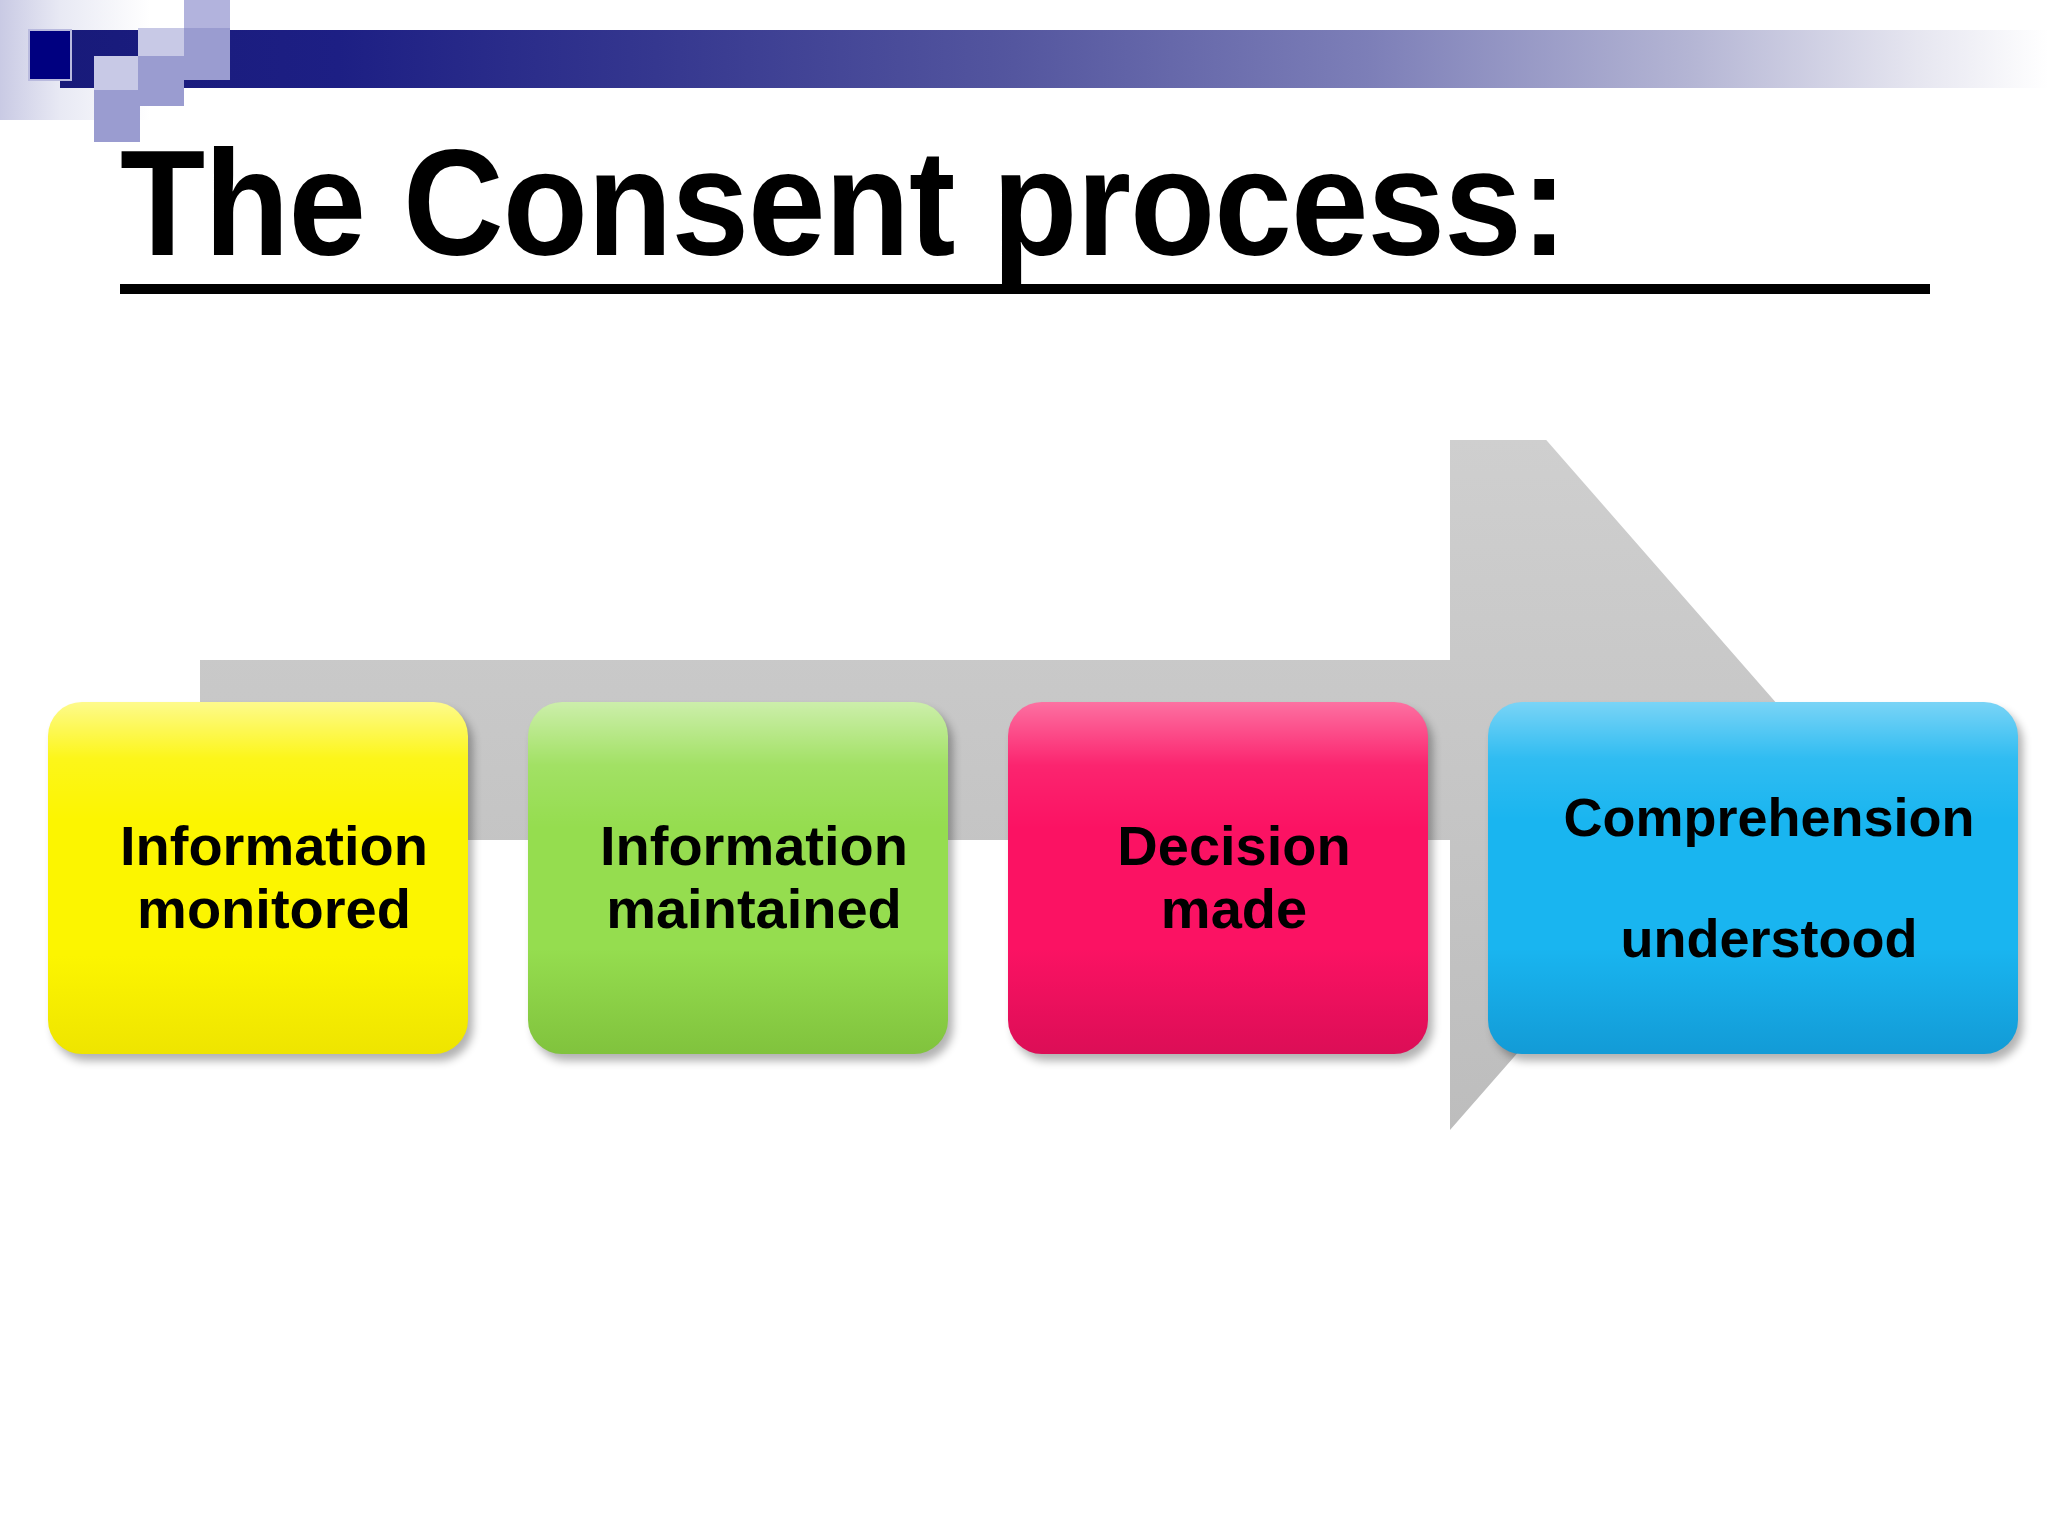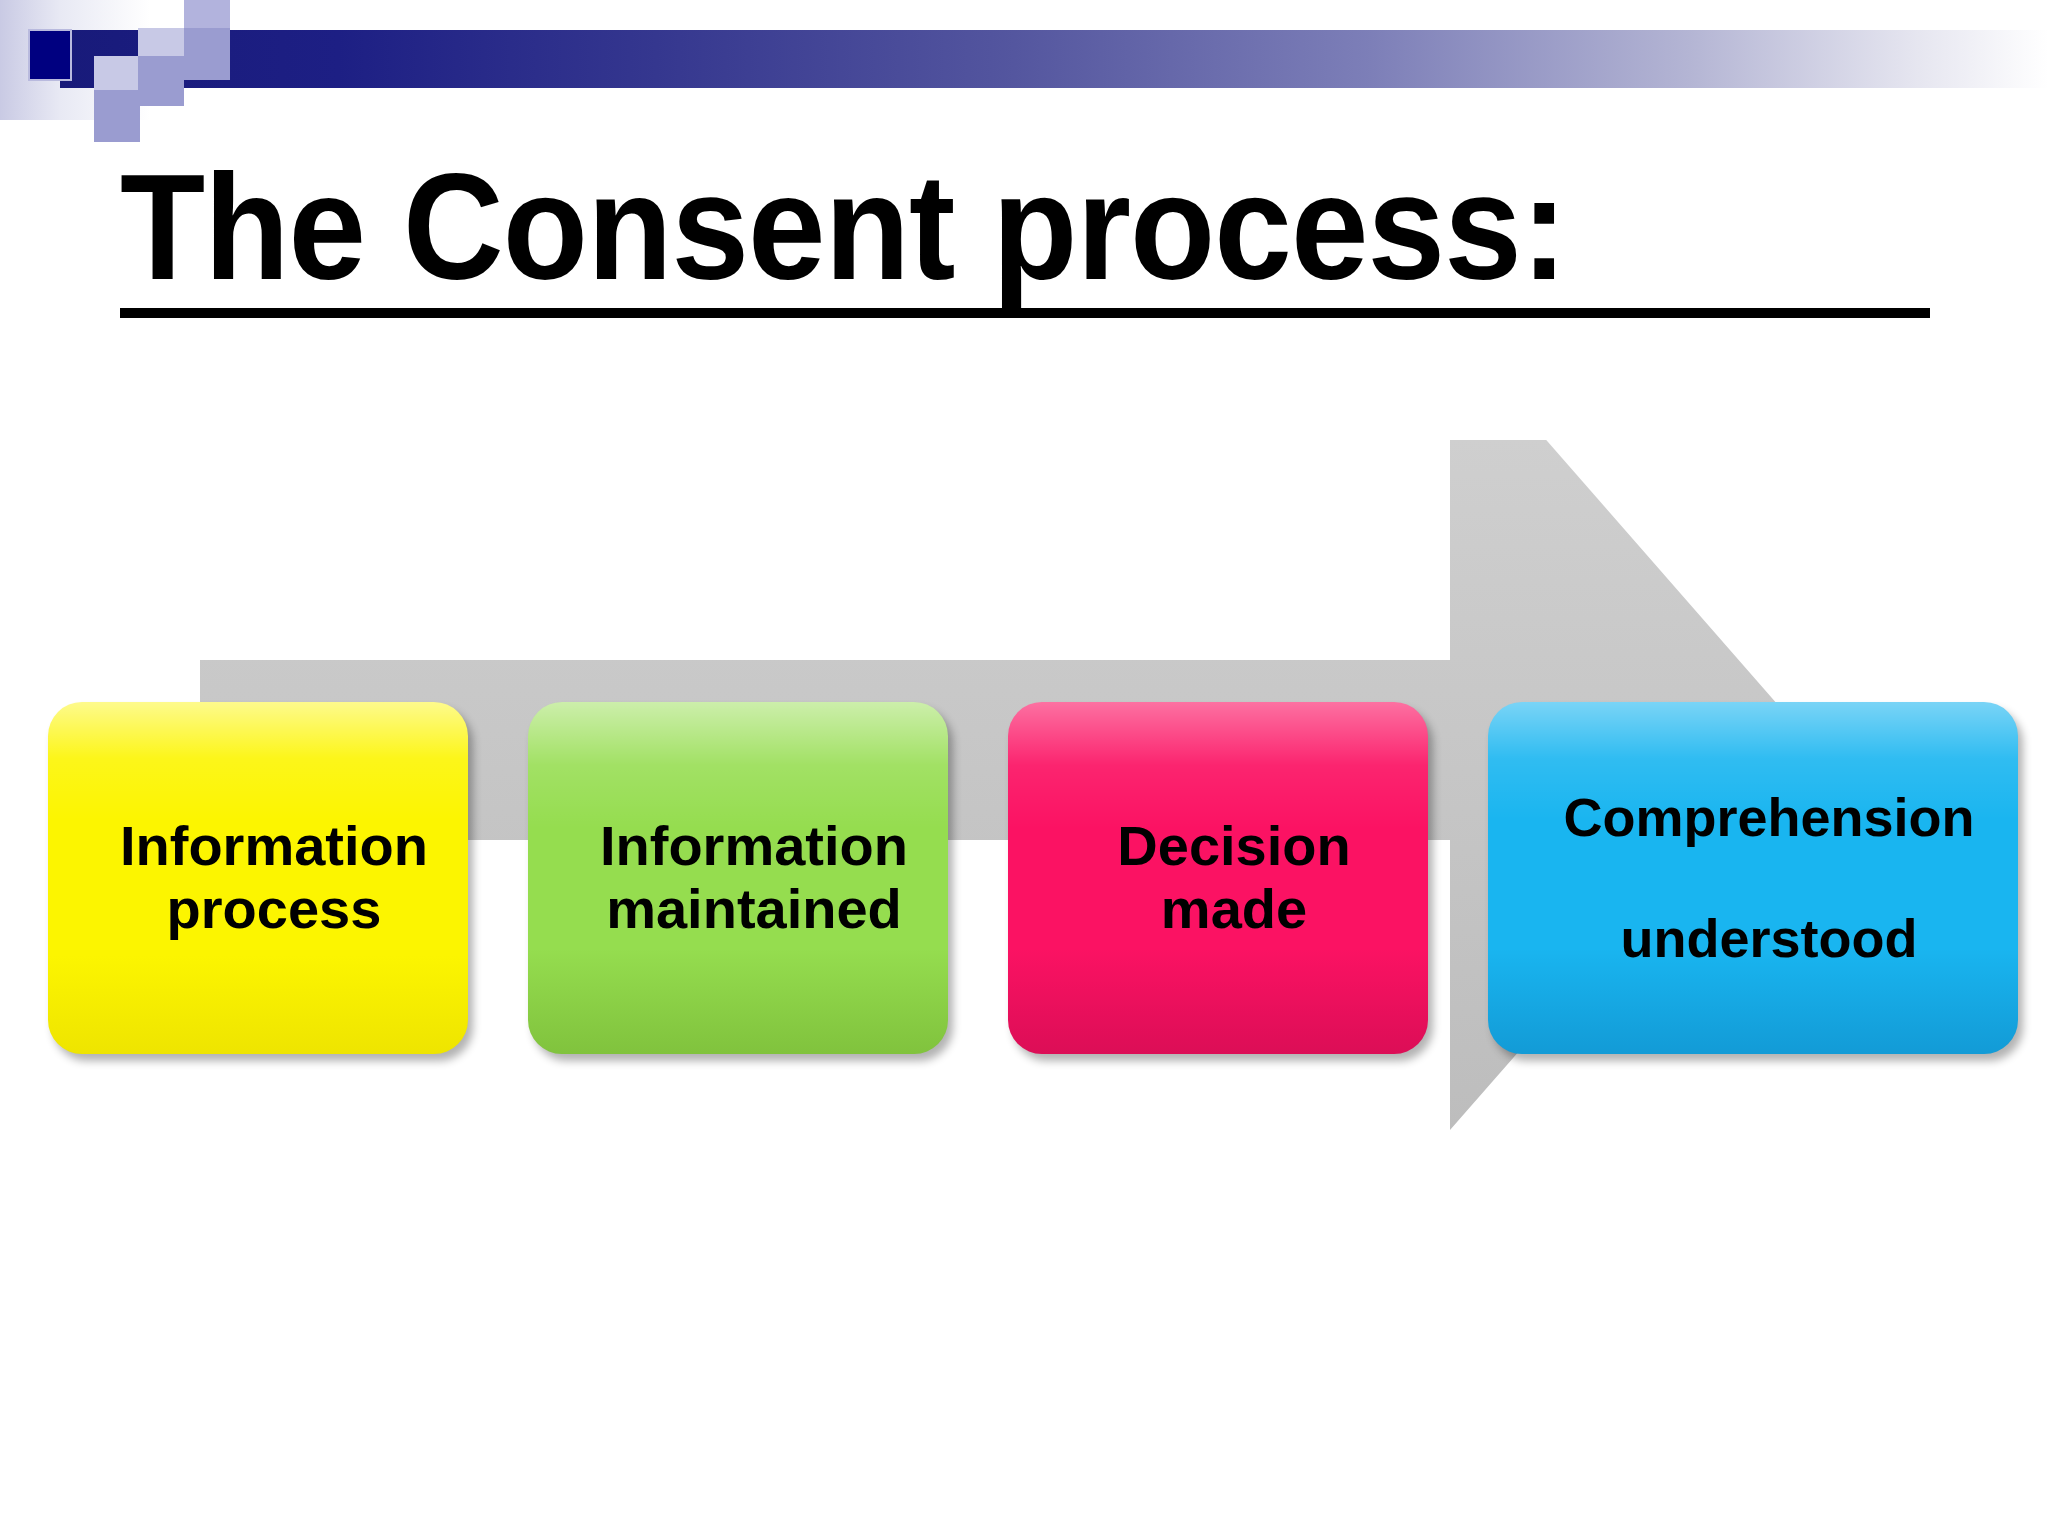--- a/index.html
+++ b/index.html
@@ -99,21 +99,21 @@
     top: 90px;
     width: 46px;
     height: 52px;
     background: #9a9cd0;
   }
 
   
   #title-block {
     position: absolute;
     left: 120px;
-    top: 152px;
+    top: 128px;
     width: 1820px;
   }
   #page-title {
     margin: 0;
     font-family: "Liberation Sans Narrow", "Liberation Sans", sans-serif;
     font-weight: bold;
     font-size: 150px;
     line-height: 1.0;
     letter-spacing: -1px;
     color: #000000;
@@ -269,21 +269,21 @@
     <polygon points="200,220 1440,220 1440,0 1760,290 1760,290 1440,580 1440,400 200,400" fill="none"></polygon>
 
     <polygon points="200,220 1450,220 1450,-110 1800,290 1450,690 1450,400 200,400" fill="url(#arrowGrad)"></polygon>
   </svg>
 
   <div id="steps">
 
     <div class="step-box" id="step-1">
       <div class="step-label">
         <span>Information</span><br>
-        <span>process</span>
+        <span>monitored</span>
       </div>
     </div>
 
     <div class="step-box" id="step-2">
       <div class="step-label">
         <span>Information</span><br>
         <span>maintained</span>
       </div>
     </div>
 

